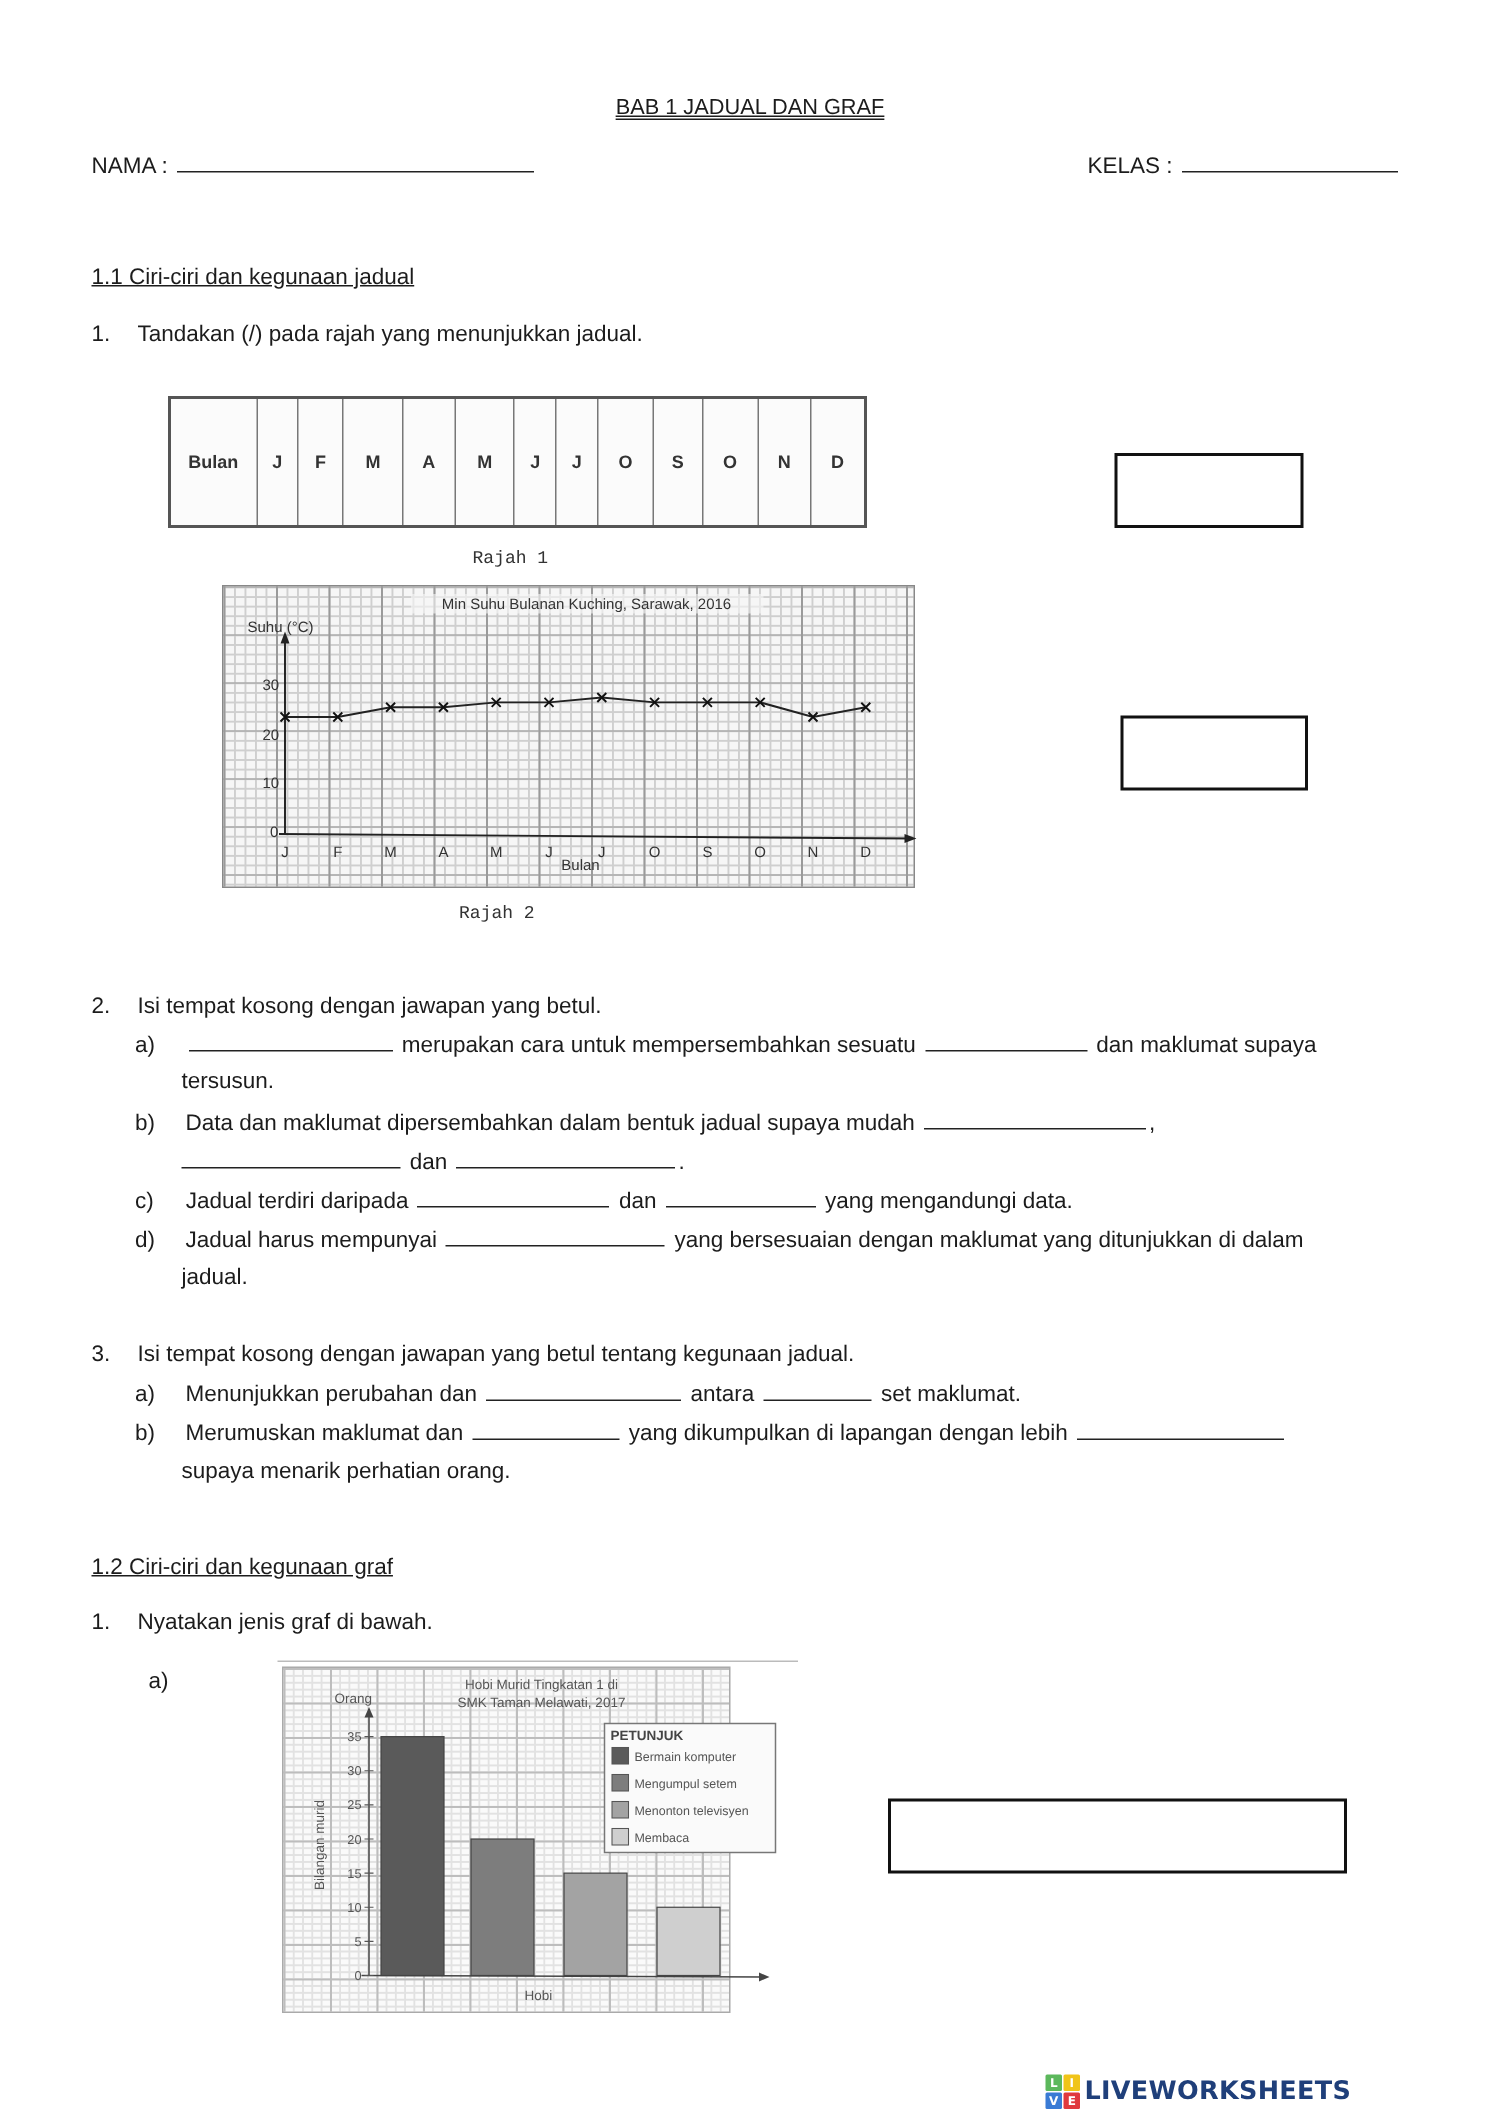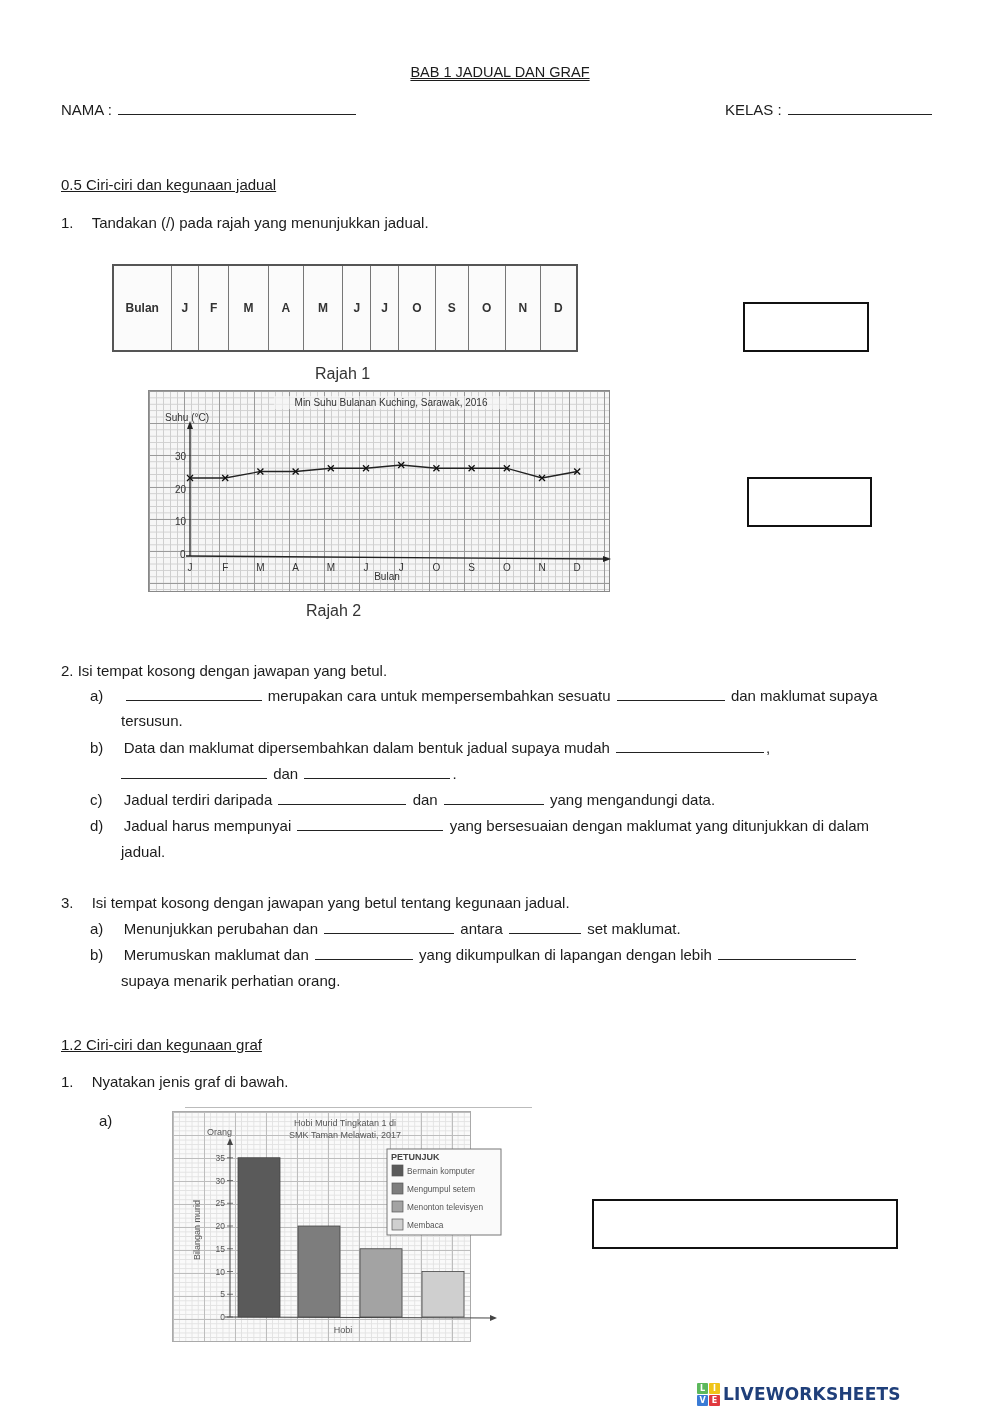--- a/index.html
+++ b/index.html
@@ -11,21 +11,21 @@
   .title span { text-decoration: underline; text-decoration-style: double; font-size: 14.5px; }
   .u { text-decoration: underline; }
   .blank { display: inline-block; border-bottom: 1px solid #222; height: 14px; vertical-align: baseline; margin: 0 2px; }
   .answer-box { position: absolute; border: 2px solid #111; background: #fff; }
 
   
   .fig-table { left: 112px; top: 264px; width: 466px; height: 88px; border: 2px solid #555; border-collapse: collapse; background: #fbfbfb; }
   .fig-table td { border: 1px solid #777; text-align: center; font-family: "Liberation Sans", sans-serif; color: #333; }
   .fig-table tr.r1 td { height: 38px; font-size: 12px; font-weight: bold; }
   .fig-table tr.r2 td { height: 48px; font-size: 12px; }
-  .cap { font-family: Liberation Sans, sans-serif; font-size: 16px; color: #333; }
+  .cap { font-family: Liberation Mono, monospace; font-size: 12px; color: #333; }
 
   
   .graph-paper {
     background-color: #f6f6f6;
     background-image:
       linear-gradient(#9a9a9a 1px, transparent 1px),
       linear-gradient(90deg, #9a9a9a 1px, transparent 1px),
       linear-gradient(#cfcfcf 1px, transparent 1px),
       linear-gradient(90deg, #cfcfcf 1px, transparent 1px);
     background-size: 35px 32px, 35px 32px, 7px 6.4px, 7px 6.4px;
@@ -56,21 +56,21 @@
 
 <div class="abs txt" style="left:61px; top:101px;">
   <span>NAMA :</span>
   <span class="blank" style="width:238px;"></span>
 </div>
 <div class="abs txt" style="left:725px; top:101px;">
   <span>KELAS :</span>
   <span class="blank" style="width:144px;"></span>
 </div>
 
-<div class="abs txt u" style="left:61px; top:176px;">0.5 Ciri-ciri dan kegunaan jadual</div>
+<div class="abs txt u" style="left:61px; top:176px;">1.1 Ciri-ciri dan kegunaan jadual</div>
 
 <div class="abs txt" style="left:61px; top:214px;">
   <span>1.</span>
   <span style="margin-left:14px;">Tandakan (/) pada rajah yang menunjukkan jadual.</span>
 </div>
 
 <table class="abs fig-table">
   <tbody>
       <tr class="r1">
     <td style="width:58px;">Bulan</td>
@@ -139,21 +139,21 @@
       </g>
     <text x="238" y="189" font-size="10" text-anchor="middle" fill="#333">Bulan</text>
   </svg>
 </div>
 <div class="abs cap" style="left:306px; top:602px;">Rajah 2</div>
 
 <div class="answer-box" style="left:747px; top:477px; width:125px; height:50px;"></div>
 
 <div class="abs txt" style="left:61px; top:662px;">
   <span>2.</span>
-  <span style="">Isi tempat kosong dengan jawapan yang betul.</span>
+  <span style="margin-left:14px;">Isi tempat kosong dengan jawapan yang betul.</span>
 </div>
 <div class="abs txt" style="left:90px; top:687px;">
   <span>a)</span>
   <span style="display:inline-block; width:12px;"></span>
   <span class="blank" style="width:136px;"></span>
   <span>merupakan cara untuk mempersembahkan sesuatu</span>
   <span class="blank" style="width:108px;"></span>
   <span>dan maklumat supaya</span>
 </div>
 <div class="abs txt" style="left:121px; top:712px;">tersusun.</div>
@@ -213,21 +213,21 @@
 <div class="abs txt" style="left:121px; top:972px;">supaya menarik perhatian orang.</div>
 
 <div class="abs txt u" style="left:61px; top:1036px;">1.2 Ciri-ciri dan kegunaan graf</div>
 <div class="abs txt" style="left:61px; top:1073px;">
   <span>1.</span>
   <span style="margin-left:14px;">Nyatakan jenis graf di bawah.</span>
 </div>
 <div class="abs txt" style="left:99px; top:1112px;">a)</div>
 
 <div class="abs" style="left:185px; top:1107px; width:347px; height:1px; background:#bbb;"></div>
-<div class="abs graph-paper2" style="left:172px; top:1111px; width:299px; height:231px;">
+<div class="abs graph-paper2" style="left:188px; top:1111px; width:299px; height:231px;">
   <svg width="335" height="231" style="position:absolute; left:0; top:0;" id="bar-svg">
     <text x="172" y="14" font-size="9" text-anchor="middle" fill="#555">Hobi Murid Tingkatan 1 di</text>
     <text x="172" y="26" font-size="9" text-anchor="middle" fill="#555">SMK Taman Melawati, 2017</text>
     <text x="34" y="23" font-size="9" fill="#555">Orang</text>
     <text x="0" y="0" font-size="9" fill="#555" transform="translate(27,148) rotate(-90)">Bilangan murid</text>
     <line x1="57" y1="205" x2="57" y2="30" stroke="#444" stroke-width="1"></line>
     <polygon points="57,26 54,33 60,33" fill="#444"></polygon>
     <line x1="52" y1="205" x2="320" y2="206" stroke="#444" stroke-width="1"></line>
     <polygon points="324,206 317,203 317,209" fill="#444"></polygon>
     <g id="bar-yticks">

